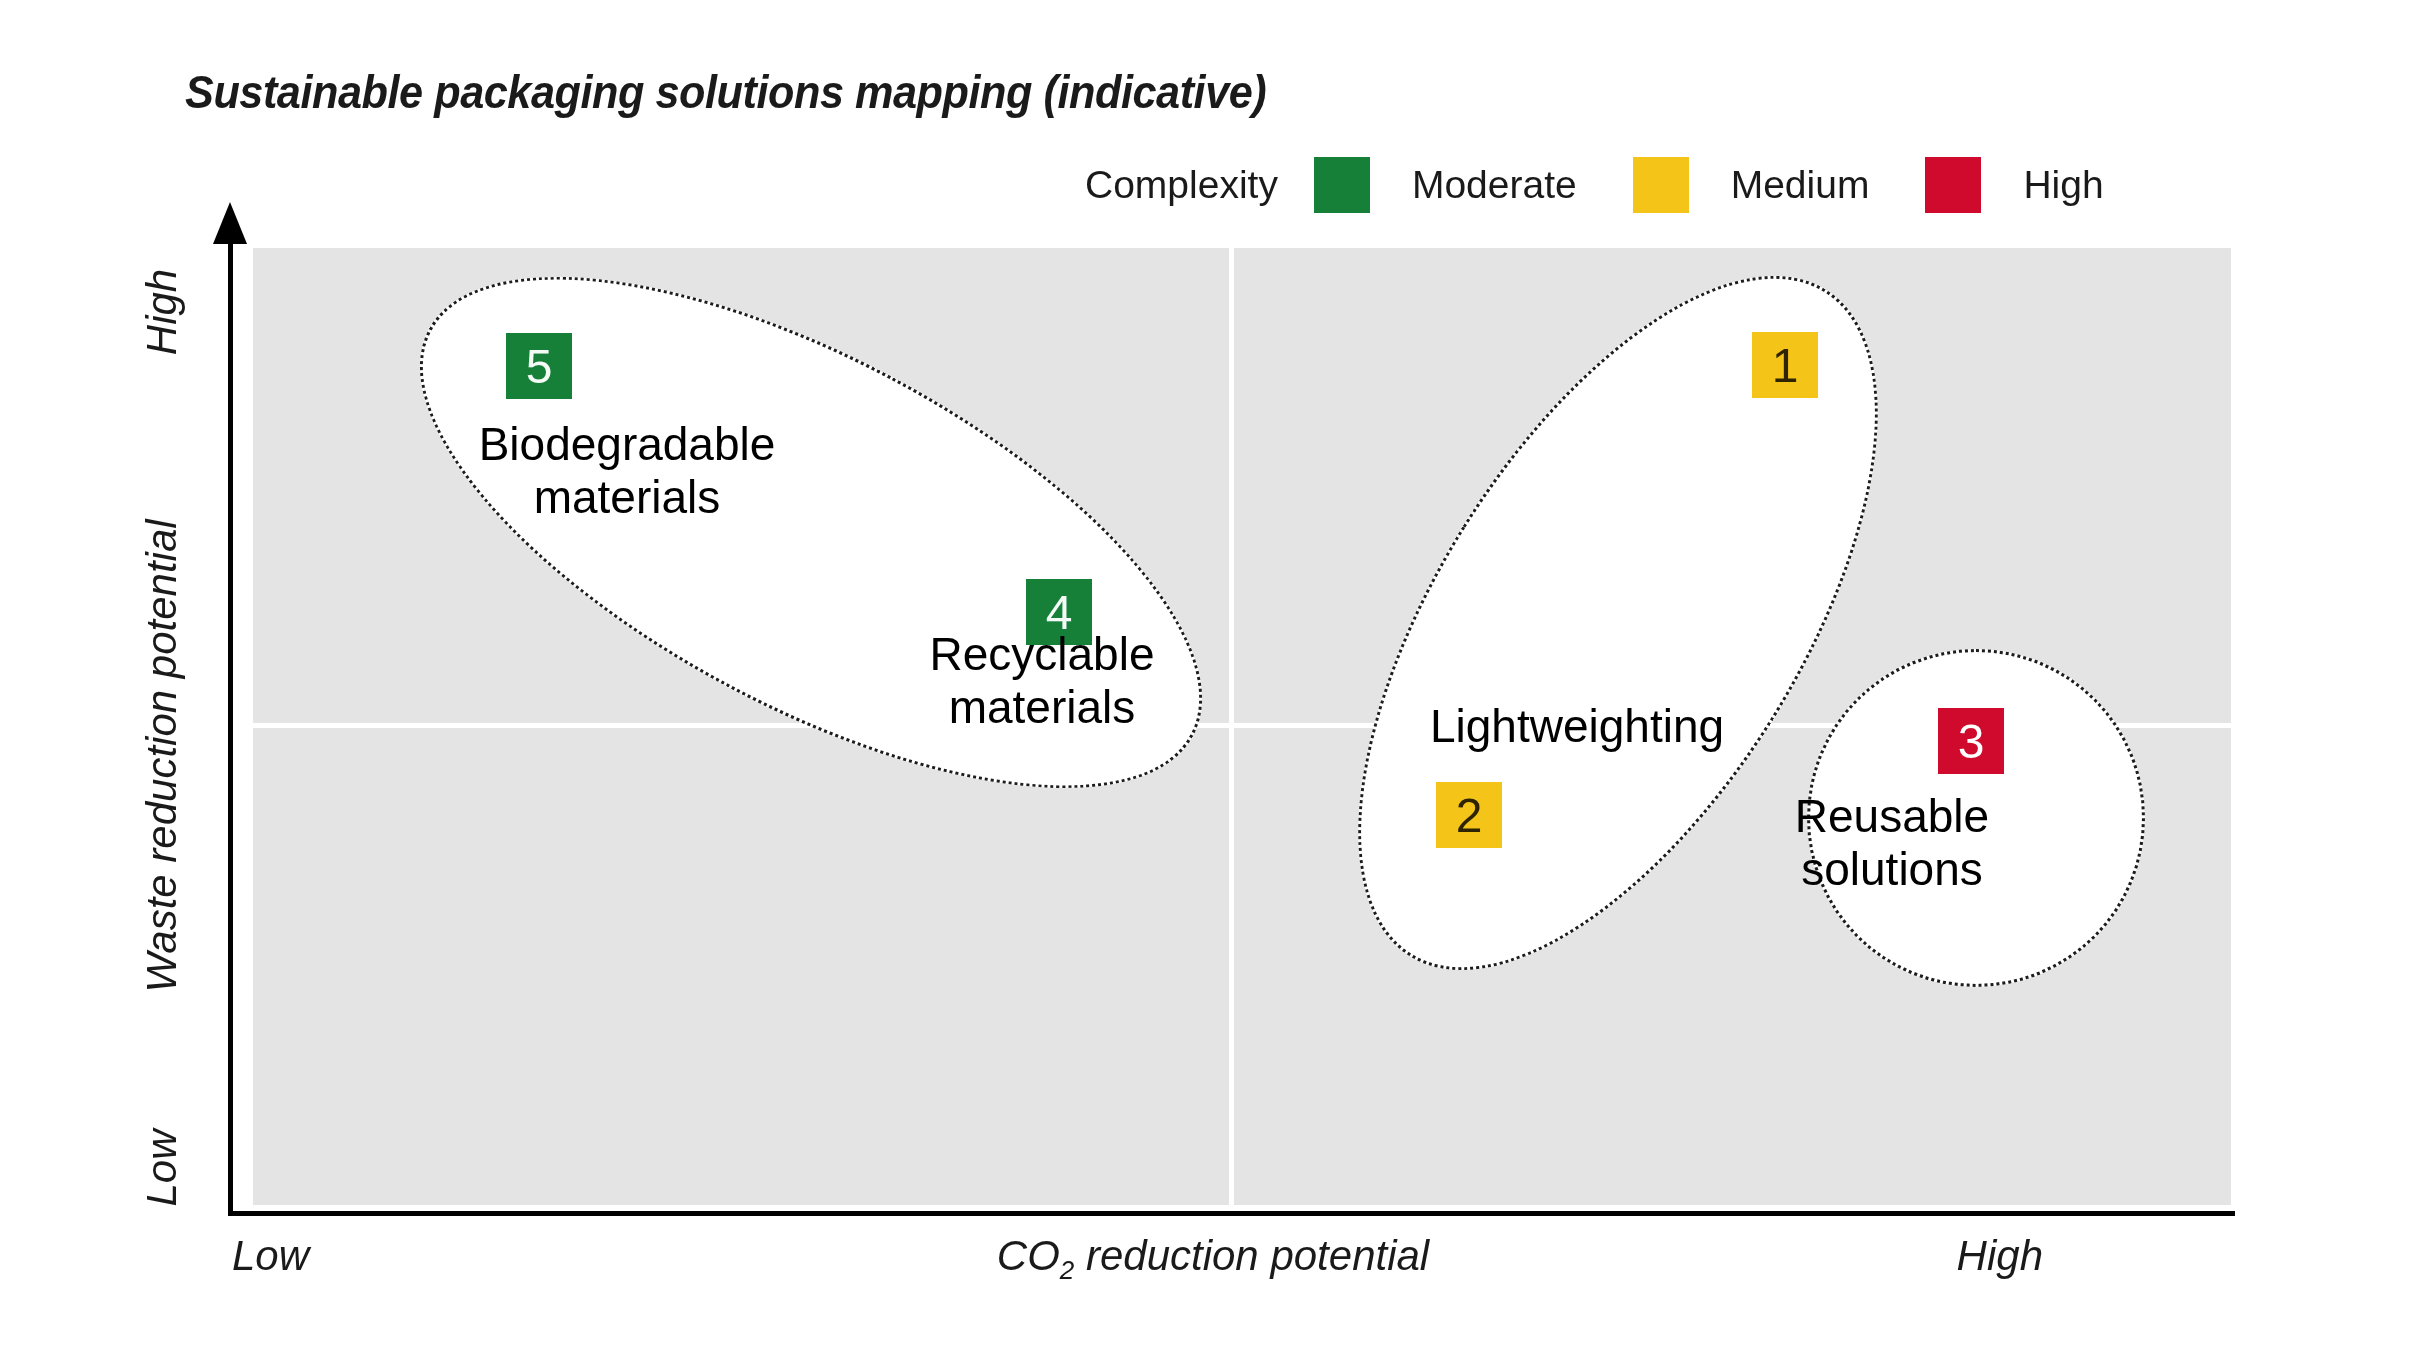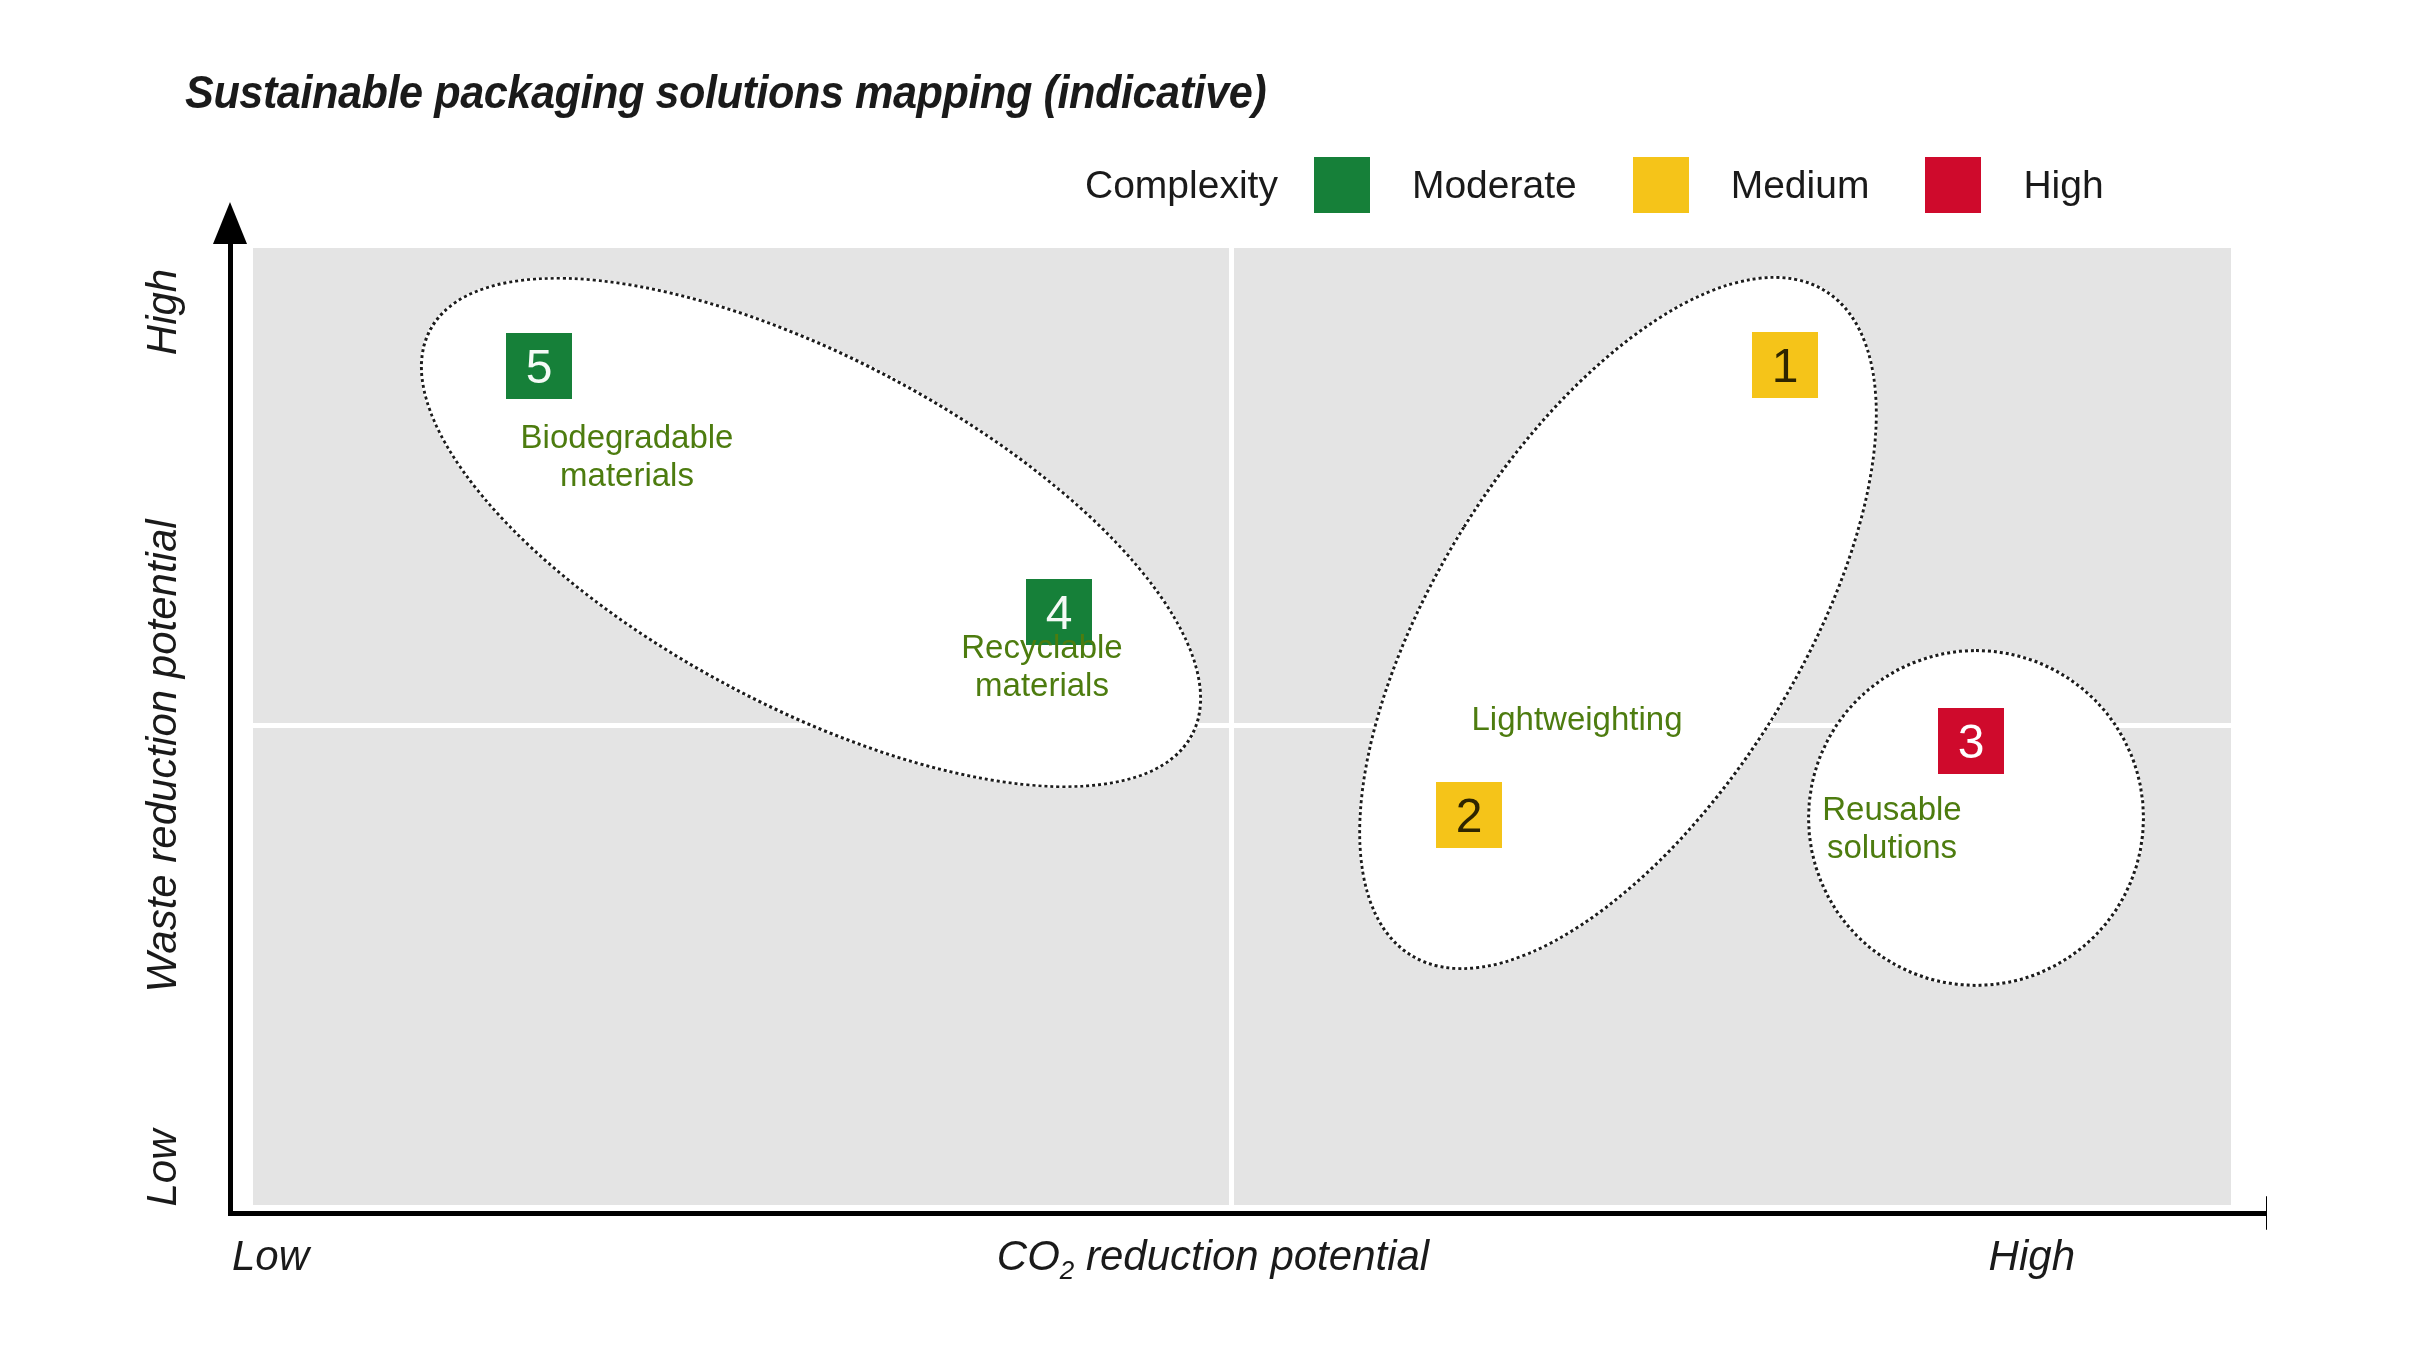--- a/index.html
+++ b/index.html
@@ -1,17 +1,17 @@
 <!DOCTYPE html>
 <html style="--green: #168039; --yellow: #f5c419; --red: #cf0a2c; --plotbg: #e4e4e4;"><head>
 <meta charset="utf-8">
 <style>
   html,body{margin:0;padding:0;background:#ffffff;}
   body{font-family:"Liberation Sans", sans-serif; color:#1a1a1a;}
-  #canvas{position:relative;width:2235px;height:1369px;background:#ffffff;overflow:hidden;padding-left:32px;}
+  #canvas{position:relative;width:2235px;height:1369px;background:#ffffff;overflow:hidden;}
 
   
   .title{position:absolute;left:185px;top:64px;font-size:47px;font-weight:700;font-style:italic;
          letter-spacing:-0.5px;white-space:nowrap;}
   .title-inner{display:inline-block;transform:scaleX(0.92);transform-origin:left center;}
 
   
   .legend{position:absolute;left:1085px;top:154px;height:62px;display:flex;align-items:center;font-size:39px;}
   .legend-title{margin-right:36px;}
   .swatch{width:56px;height:56px;margin-right:42px;flex:0 0 auto;}
@@ -37,22 +37,22 @@
   .marker.green{background:var(--green);color:#f4faf6;}
   .marker.yellow{background:var(--yellow);color:#2e2500;}
   .marker.red{background:var(--red);color:#ffffff;}
   .m5{left:506px;top:333px;}
   .m4{left:1026px;top:579px;}
   .m1{left:1752px;top:332px;}
   .m2{left:1436px;top:782px;}
   .m3{left:1938px;top:708px;}
 
   
-  .plot-label{position:absolute;width:420px;text-align:center;font-size:33px;line-height:1.16;
-              color:#4d7c0f;white-space:pre-line;}
+  .plot-label{position:absolute;width:420px;text-align:center;font-size:46px;line-height:1.16;
+              color:#000000;white-space:pre-line;}
   .l5{left:417px;top:418px;}
   .l4{left:832px;top:628px;}
   .l1{left:1537px;top:418px;}
   .l2{left:1367px;top:700px;}
   .l3{left:1682px;top:790px;}
 
   
   .y-axis-line{position:absolute;left:228px;top:240px;width:5px;height:975px;background:#000;}
   .x-axis-line{position:absolute;left:228px;top:1211px;width:2044px;height:5px;background:#000;}
   .y-arrow{position:absolute;left:213px;top:202px;width:0;height:0;

